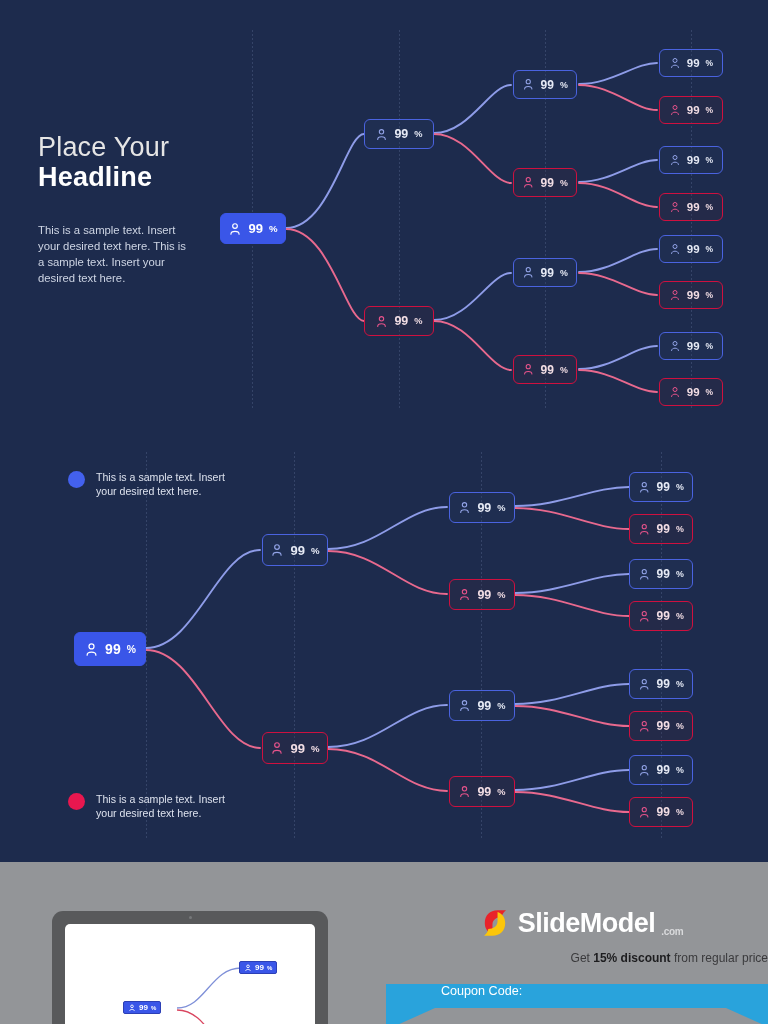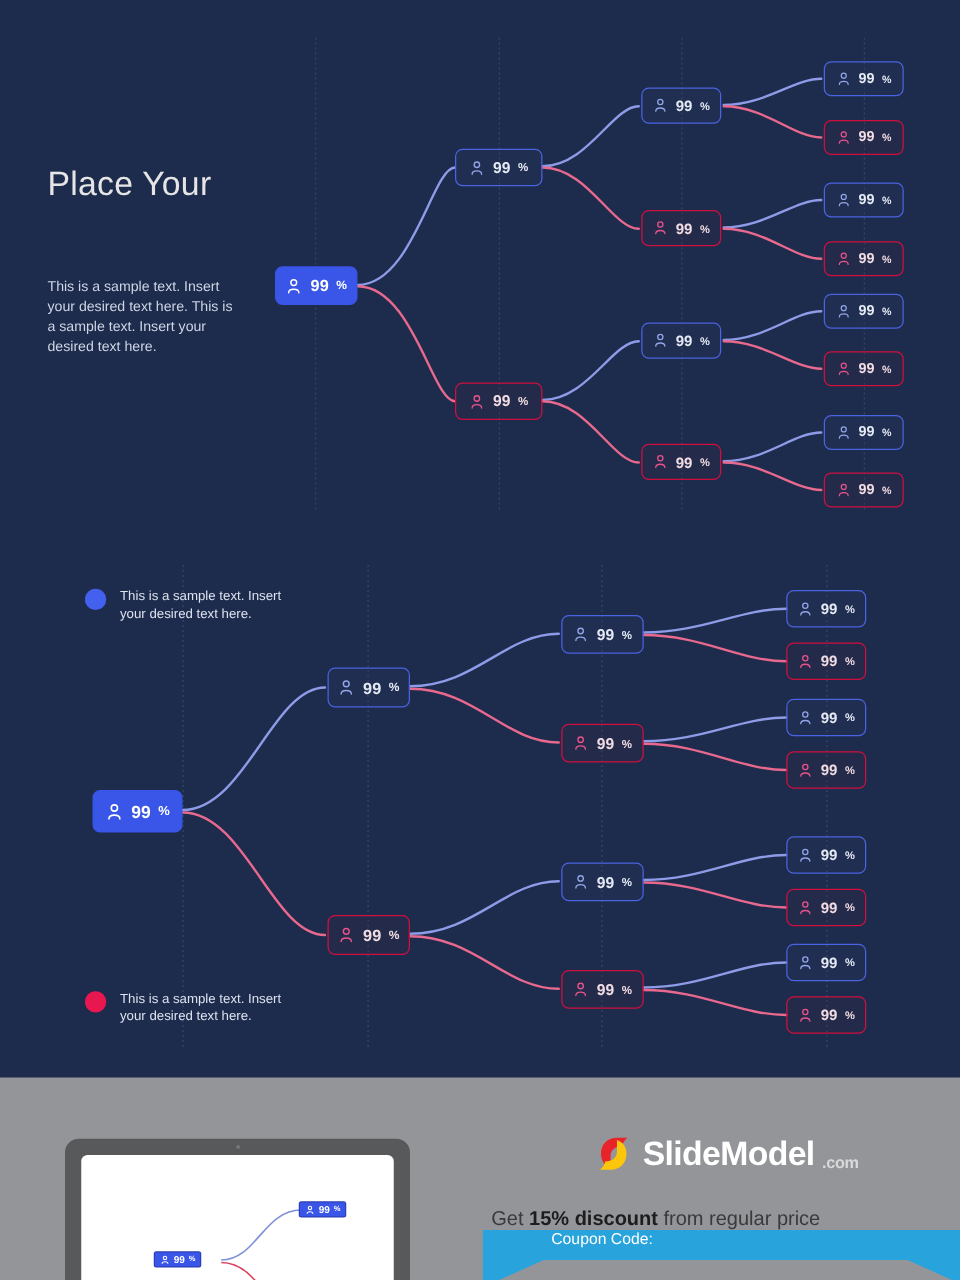--- a/index.html
+++ b/index.html
@@ -110,26 +110,26 @@
   .brand-row {
     display: flex; align-items: center; justify-content: center;
     gap: 6px; padding-top: 44px;
   }
   .brand-mark { width: 34px; height: 34px; flex: none; }
   .brand-name {
     font-size: 27px; font-weight: 700; color: #ffffff;
     letter-spacing: -0.5px; line-height: 1;
   }
   .brand-tld {
-    font-size: 13px; font-weight: 700; color: #d9dadc;
+    font-size: 10px; font-weight: 700; color: #d9dadc;
     align-self: flex-end; padding-bottom: 3px; letter-spacing: -0.3px;
   }
   .discount {
-    text-align: left; font-size: 16px; color: #3a3a3c;
-    margin-top: 27px;
+    text-align: right; font-size: 12px; color: #3a3a3c;
+    margin-top: 11px;
   }
   .discount b { color: #1d1d1f; font-weight: 700; }
   .ribbon {
     position: absolute; left: -7px; top: 122px; width: 389px; height: 46px;
     background: #29a3dc;
     clip-path: polygon(0 0, 389px 0, 389px 46px, 340px 24px, 49px 24px, 0 46px);
   }
   .ribbon-inner {
     position: absolute; left: 48px; top: 122px; width: 292px;
     text-align: left;
@@ -151,20 +151,21 @@
     <div class="guide" style="left:399px; top:30px;  height:378px;"></div>
     <div class="guide" style="left:545px; top:30px;  height:378px;"></div>
     <div class="guide" style="left:691px; top:30px;  height:378px;"></div>
     <div class="guide" style="left:146px; top:452px; height:388px;"></div>
     <div class="guide" style="left:294px; top:452px; height:388px;"></div>
     <div class="guide" style="left:481px; top:452px; height:388px;"></div>
     <div class="guide" style="left:661px; top:452px; height:388px;"></div>
 
     <div class="headline-block">
       <div class="headline-1">Place Your</div>
+      <div class="headline-2">Headline</div>
     </div>
     <div class="body-text">This is a sample text. Insert your desired text here. This is a sample text. Insert your desired text here.</div>
 
     <svg class="links" width="768" height="430" viewBox="0 0 768 430" fill="none" style="top:0;left:0;">
       <g stroke-width="1.9" fill="none" stroke-linecap="round">
 
         <path d="M286,228 C330,228 346,134 364,134" stroke="#8e9ce8"></path>
         <path d="M286,229 C330,229 346,321 364,321" stroke="#e8698e"></path>
 
         <path d="M434,133 C470,133 490,85 511,85" stroke="#8e9ce8"></path>

